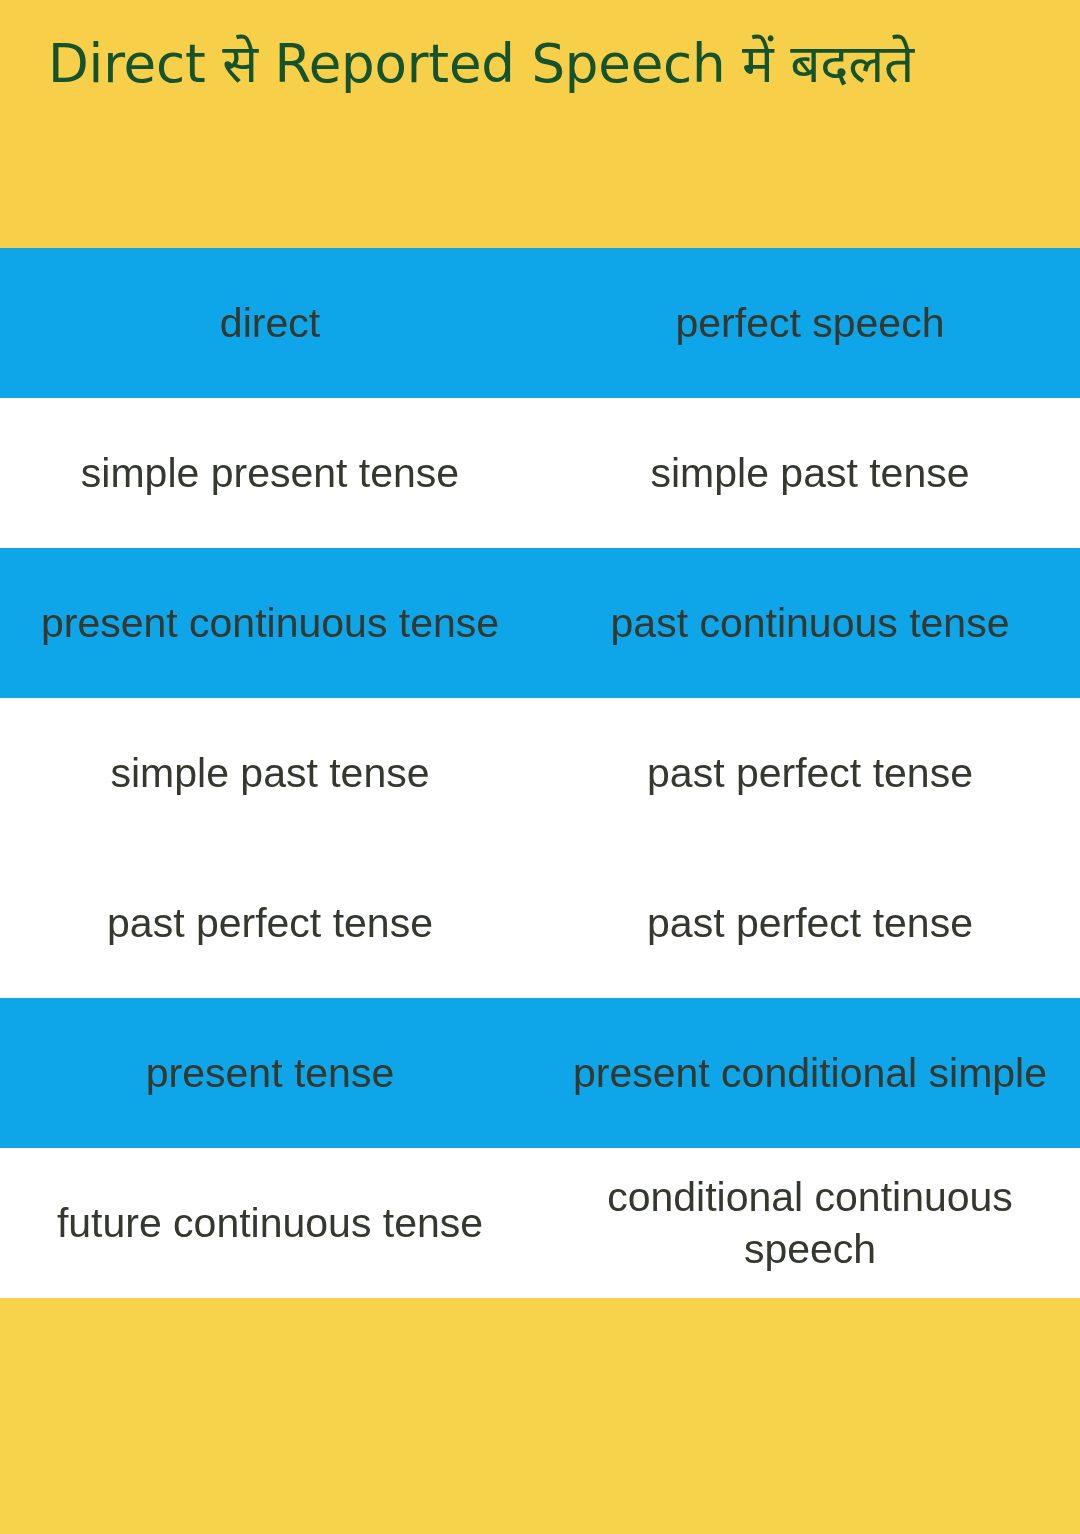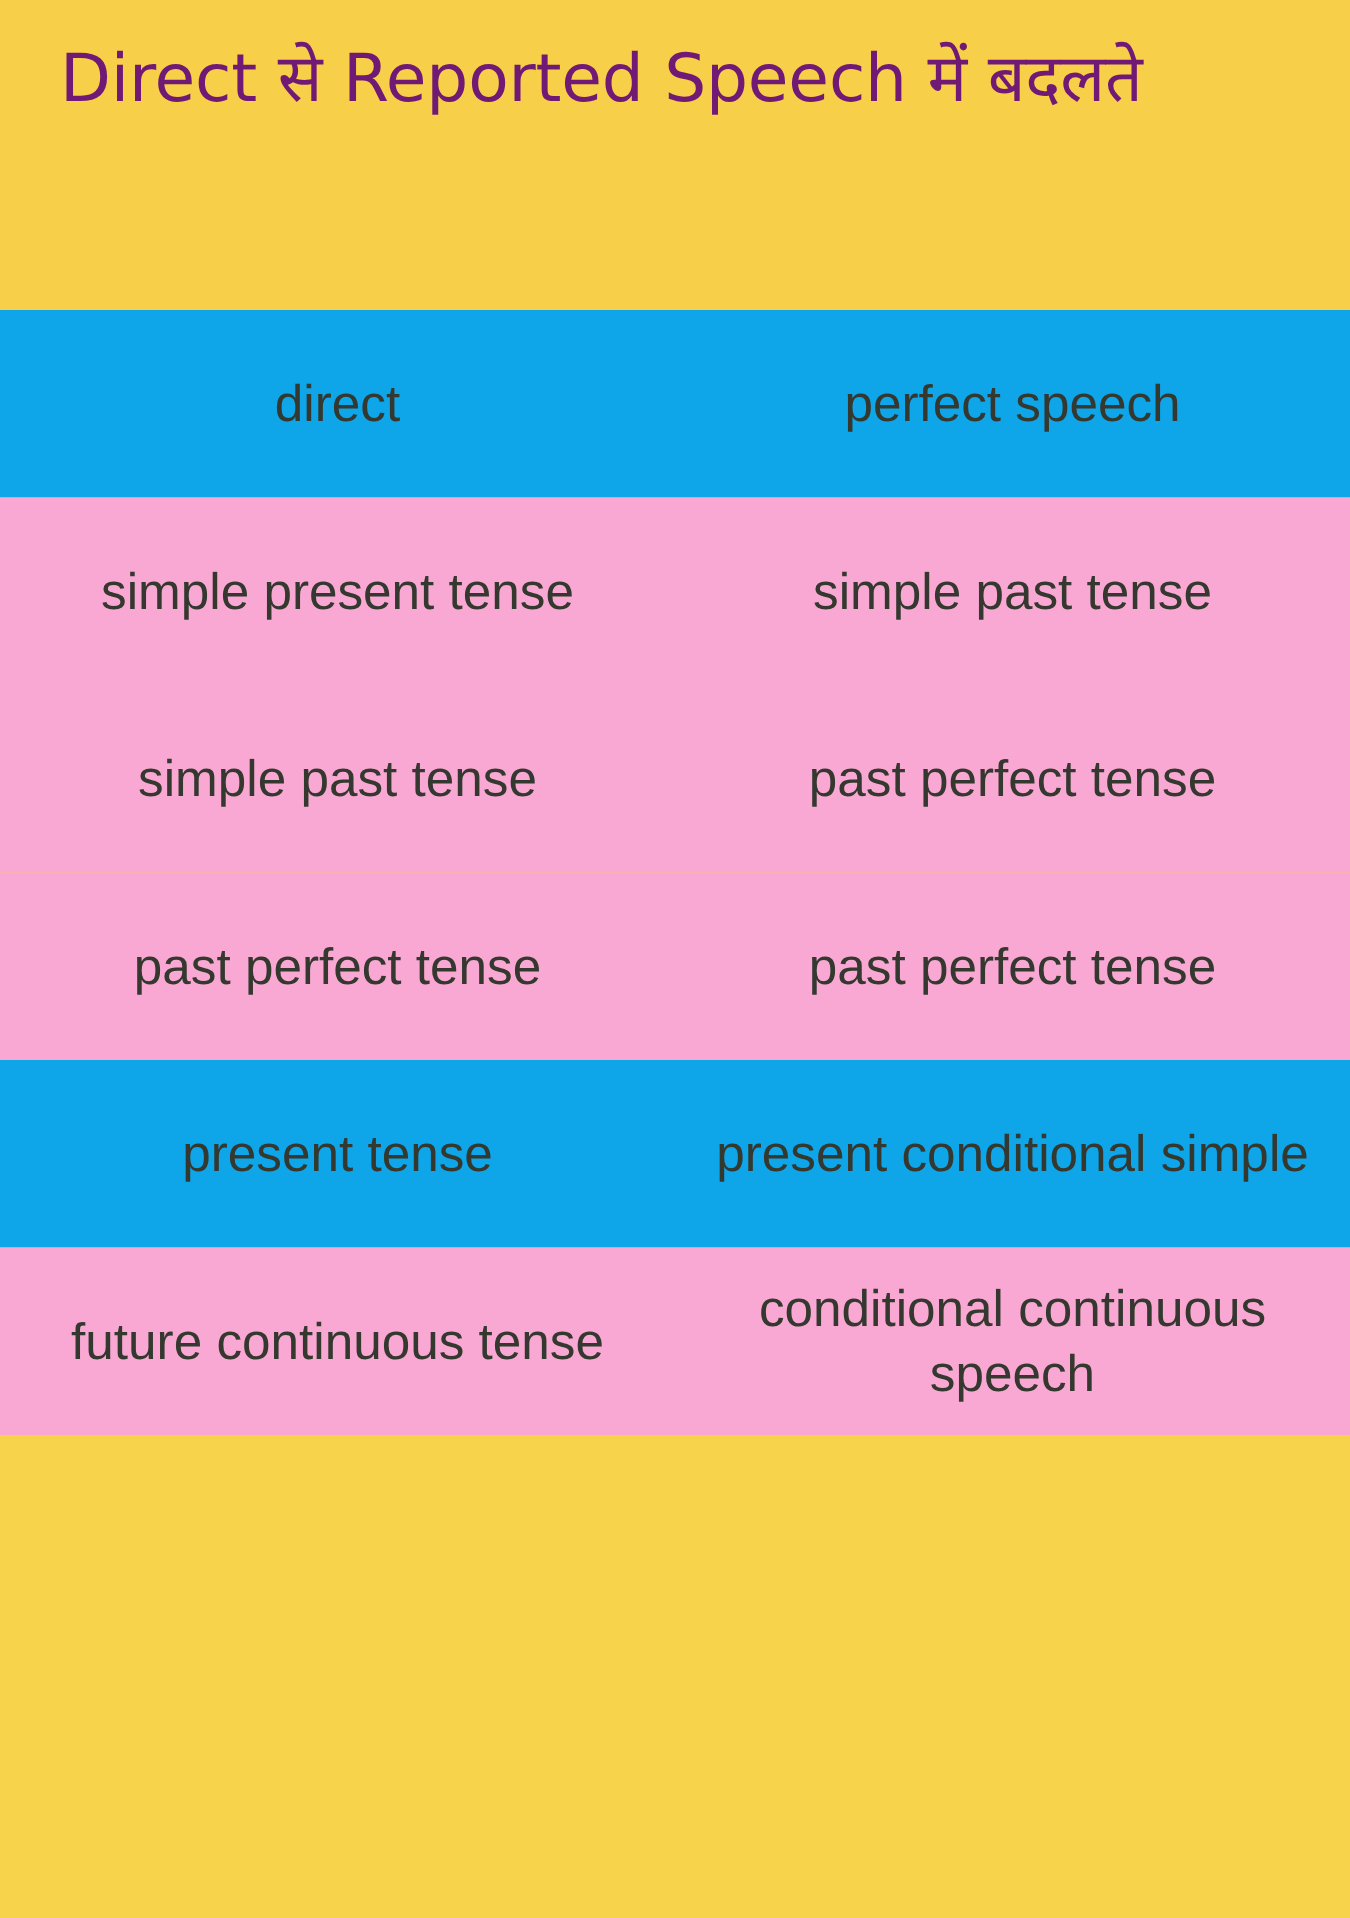--- a/index.html
+++ b/index.html
@@ -27,21 +27,21 @@
     left: 0;
     top: 0;
     width: 1080px;
     height: 248px;
     background: #f7cf48;
     box-sizing: border-box;
     padding: 26px 40px 0 48px;
   }
 
   .title-text {
-    color: #701a75;
+    color: #14532d;
     font-family: "DejaVu Sans", "Liberation Sans", sans-serif;
     font-size: 53px;
     line-height: 1.42;
     font-weight: 400;
     letter-spacing: -0.2px;
     white-space: pre-line;
   }
 
   
   .tense-table {
@@ -51,21 +51,21 @@
     width: 1080px;
     border-collapse: collapse;
     table-layout: fixed;
   }
 
   .tense-table tr {
     height: 150px;
   }
 
   .tense-table tr.row-dark  { background: #0ea5e9; }
-  .tense-table tr.row-light { background: #f9a8d4; }
+  .tense-table tr.row-light { background: #ffffff; }
 
   .tense-table td,
   .tense-table th {
     width: 50%;
     text-align: center;
     vertical-align: middle;
     padding: 0 2px;
     color: #34382f;
     font-family: "Liberation Sans", "DejaVu Sans", sans-serif;
     font-size: 41px;
@@ -96,20 +96,24 @@
   <table class="tense-table">
     <tbody>
       <tr class="row-dark">
         <th>direct</th>
         <th>perfect speech</th>
       </tr>
       <tr class="row-light">
         <td>simple present tense</td>
         <td>simple past tense</td>
       </tr>
+      <tr class="row-dark">
+        <td>present continuous tense</td>
+        <td>past continuous tense</td>
+      </tr>
       <tr class="row-light">
         <td>simple past tense</td>
         <td>past perfect tense</td>
       </tr>
       <tr class="row-light">
         <td>past perfect tense</td>
         <td>past perfect tense</td>
       </tr>
       <tr class="row-dark">
         <td>present tense</td>

